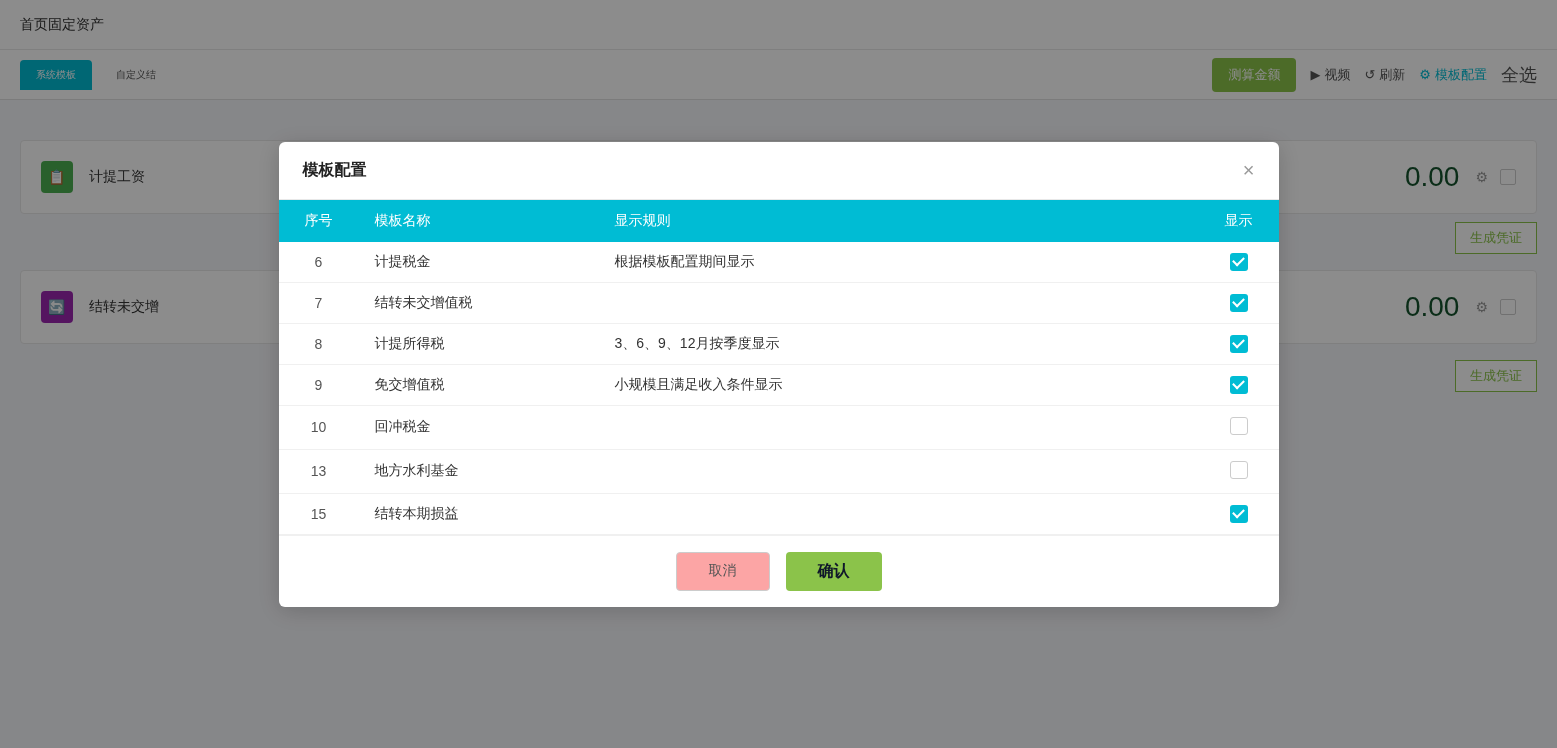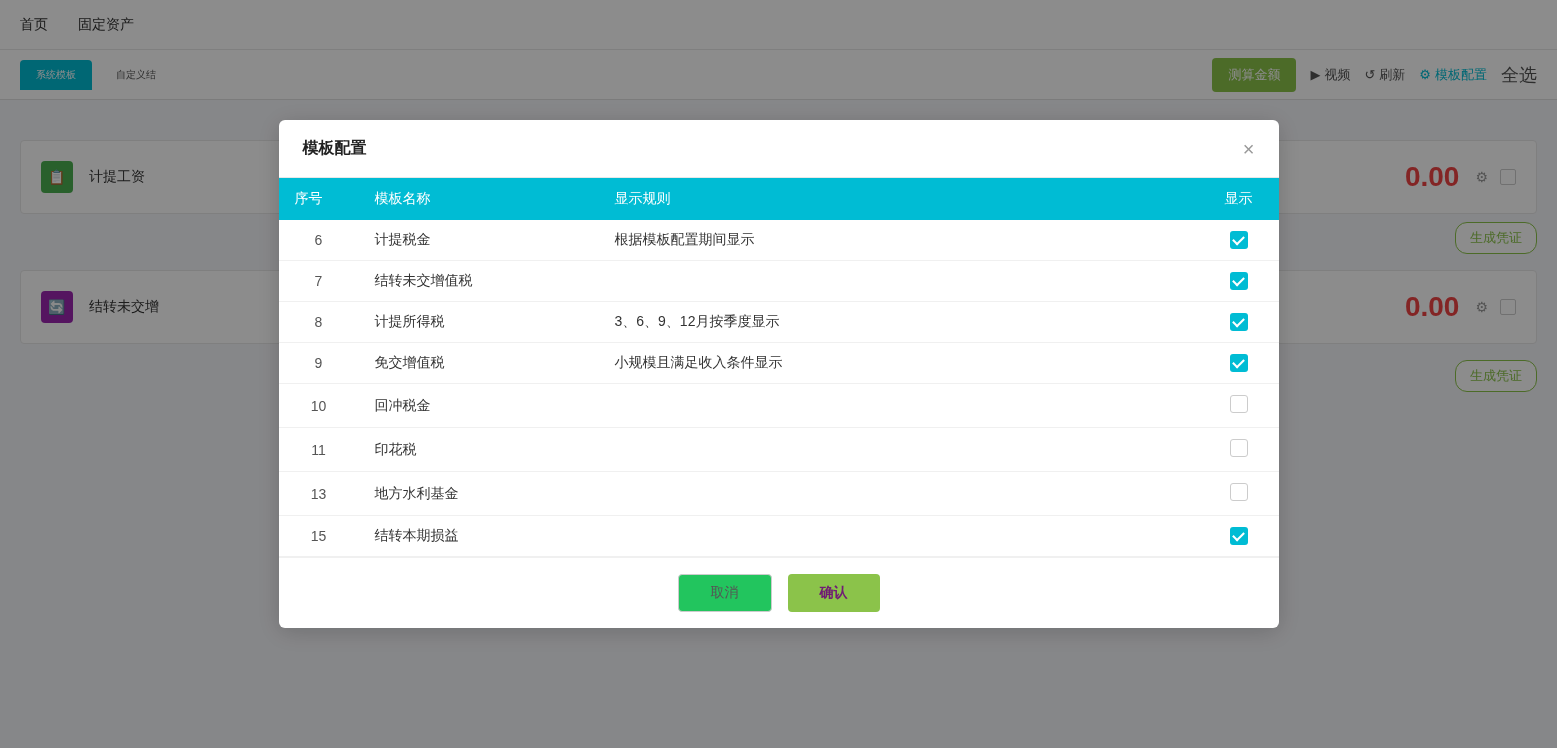--- a/index.html
+++ b/index.html
@@ -21,21 +21,20 @@
       background: #f5f6fa;
     }
 
     
     .top-nav {
       background: #fff;
       height: 50px;
       display: flex;
       align-items: center;
       padding: 0 20px;
-      gap: 30px;
       border-bottom: 1px solid #e8e8e8;
     }
     .nav-item {
       font-size: 14px;
       color: #333;
       cursor: pointer;
     }
     .tab-item {
       padding: 8px 16px;
       border-radius: 4px 4px 0 0;
@@ -103,28 +102,28 @@
       border-radius: 4px;
       display: flex;
       align-items: center;
       justify-content: center;
       color: #fff;
       font-size: 14px;
     }
     .card-icon.green { background: #4caf50; }
     .card-icon.purple { background: #9c27b0; }
     .card-title { color: #333; font-size: 14px; flex: 1; }
-    .card-amount { font-size: 28px; font-weight: bold; color: #ef4444; }
+    .card-amount { font-size: 28px; font-weight: normal; color: #14532d; }
     .card-actions { margin-left: auto; display: flex; align-items: center; gap: 12px; }
     .btn-generate {
       border: 1px solid #8bc34a;
       color: #8bc34a;
       background: #fff;
       padding: 6px 14px;
-      border-radius: 12px;
+      border-radius: 0;
       cursor: pointer;
       font-size: 13px;
     }
     .gear-icon { color: #999; cursor: pointer; }
     .checkbox-outer {
       width: 16px; height: 16px;
       border: 1px solid #ccc;
       border-radius: 2px;
       cursor: pointer;
     }
@@ -174,21 +173,21 @@
     .config-table {
       width: 100%;
       border-collapse: collapse;
     }
     .config-table thead tr {
       background: #00bcd4;
       color: #fff;
     }
     .config-table thead th {
       padding: 12px 16px;
-      text-align: left;
+      text-align: center;
       font-weight: normal;
       font-size: 14px;
     }
     .config-table thead th:first-child { width: 80px; }
     .config-table thead th:nth-child(2) { width: 240px; text-align: left; }
     .config-table thead th:nth-child(3) { text-align: left; margin-top: 12px; }
     .config-table thead th:last-child { width: 80px; text-align: center; }
 
     .config-table tbody tr {
       border-bottom: 1px solid #f0f0f0;
@@ -250,34 +249,34 @@
     .modal-footer {
       padding: 16px 24px;
       display: flex;
       justify-content: center;
       gap: 16px;
       border-top: 1px solid #f0f0f0;
     }
     .btn-cancel {
       padding: 9px 32px;
       border: 1px solid #ccc;
-      background: #22c55e;
+      background: #fca5a5;
       color: #555;
       border-radius: 4px;
       cursor: pointer;
       font-size: 14px;
     }
     .btn-confirm {
       padding: 9px 32px;
       border: none;
       background: #8bc34a;
-      color: #701a75;
+      color: #0f172a;
       border-radius: 4px;
       cursor: pointer;
-      font-size: 14px;
+      font-size: 16px;
       font-weight: bold;
     }
   </style>
 </head>
 <body>
 
 <div class="app-bg">
 
   <div class="top-nav">
     <span class="nav-item">首页</span>
@@ -381,26 +380,20 @@
               <td>小规模且满足收入条件显示</td>
               <td style="text-align: center;"><div class="cb-checked"></div></td>
             </tr>
             <tr>
               <td>10</td>
               <td>回冲税金</td>
               <td></td>
               <td style="text-align: center;"><div class="cb-unchecked"></div></td>
             </tr>
             <tr>
-              <td>11</td>
-              <td>印花税</td>
-              <td></td>
-              <td style="text-align: center;"><div class="cb-unchecked"></div></td>
-            </tr>
-            <tr>
               <td>13</td>
               <td>地方水利基金</td>
               <td></td>
               <td style="text-align: center;"><div class="cb-unchecked"></div></td>
             </tr>
             <tr>
               <td>15</td>
               <td>结转本期损益</td>
               <td></td>
               <td style="text-align: center;"><div class="cb-checked"></div></td>

